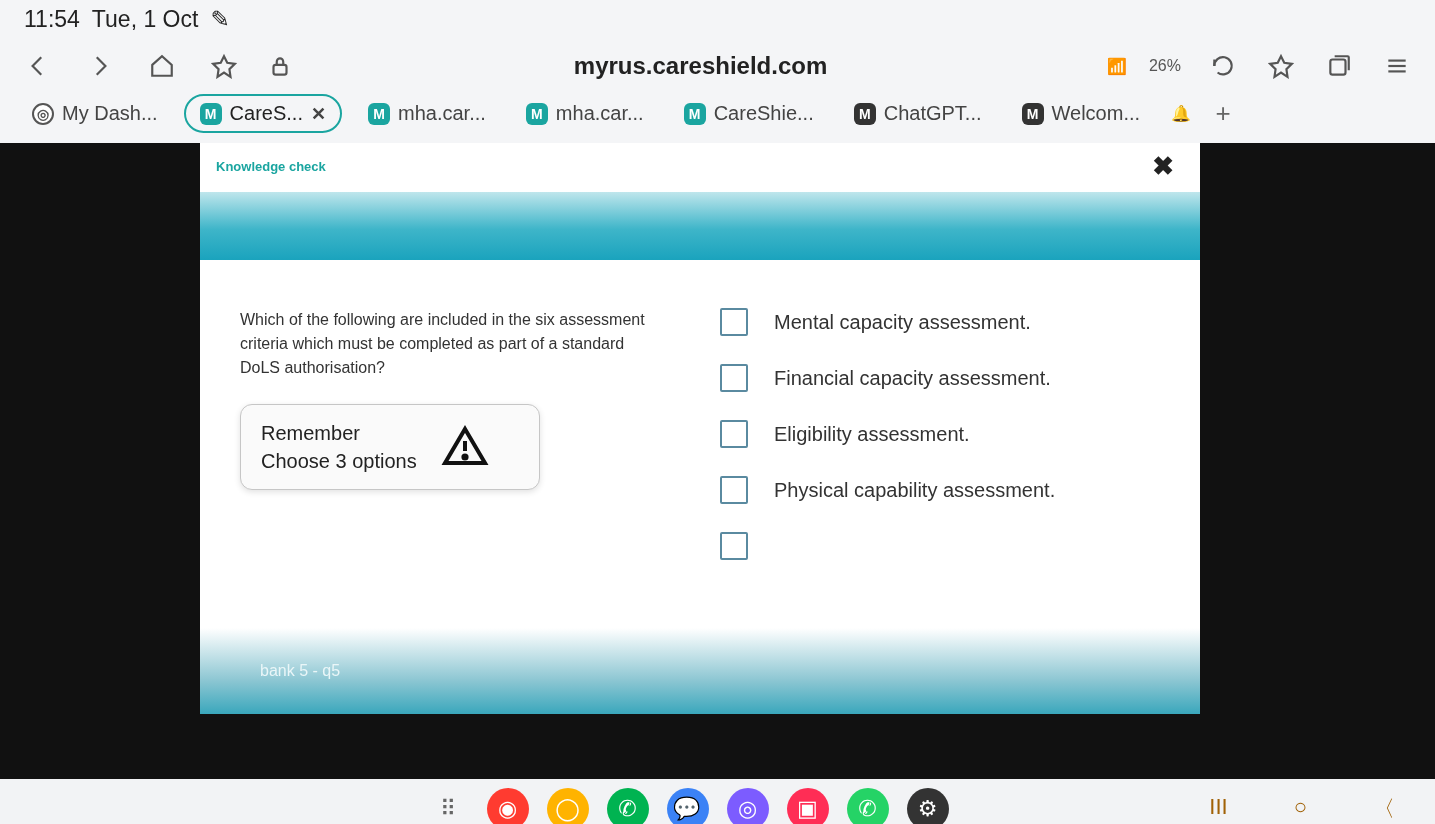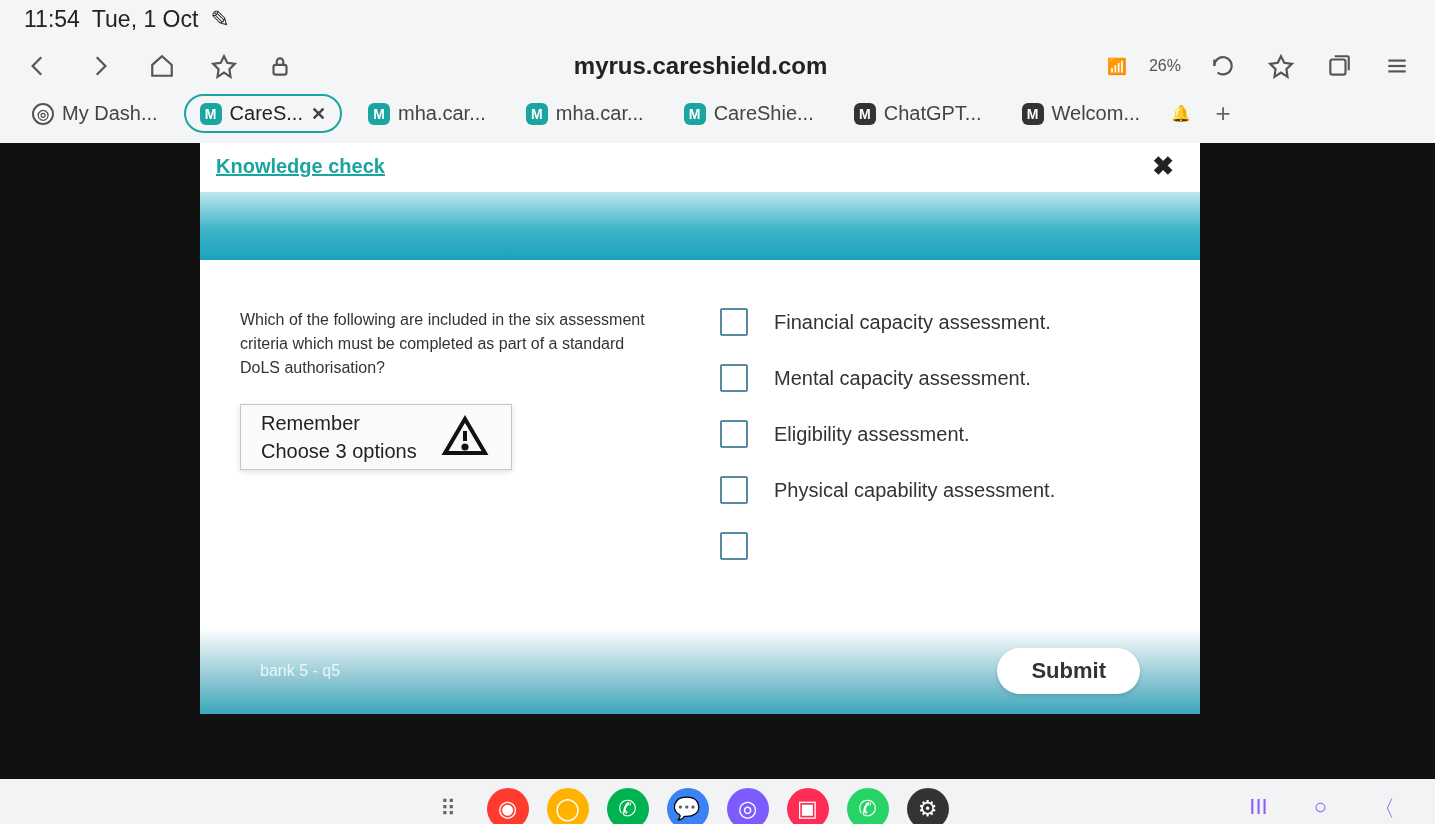--- a/index.html
+++ b/index.html
@@ -73,21 +73,21 @@
   .content-shell {
     position: absolute; left: 200px; top: 0; width: 1000px;
     background: #fff;
   }
 
   
   .page-top {
     display:flex; align-items:center; justify-content:space-between;
     padding: 4px 16px 0 16px;
   }
-  .page-title { color:#1aa5a0; font-weight:700; font-size:20px;text-decoration:underline; }
+  .page-title { color:#1aa5a0; font-weight:700; font-size:13px; }
   .page-close { font-size:26px; font-weight:900; color:#222; padding:4px 10px; }
 
   
   .banner {
     height: 68px;
     background: linear-gradient(to bottom, #bfe6ec 0%, #3eb5c9 55%, #1aa3bd 100%);
     margin-top:6px;
   }
 
   
@@ -96,24 +96,24 @@
     padding: 48px 40px 40px 40px;
     background: #fff;
   }
   .qleft { flex: 0 0 420px; }
   .qprompt { font-size:16px; color:#333; line-height:1.5; }
   .qinstr  { font-size:18px; color:#333; margin-top:56px; }
 
   .hint {
     display:flex; align-items:center; gap:24px;
     margin-top:24px;
-    border:1px solid #c6c6c6; border-radius:0;
-    padding: 4px 20px;
+    border:1px solid #c6c6c6; border-radius:12px;
+    padding: 14px 20px;
     box-shadow: 0 2px 6px rgba(0,0,0,.12);
-    width: 272px;
+    width: 300px;
     background:#fafafa;
   }
   .hint-text { font-size:20px; color:#222; line-height:1.4; }
   .hint svg { width:48px;height:48px; stroke:#111; stroke-width:2; fill:none; }
 
   .qright { flex:1; }
   .opt { display:flex; align-items:center; gap:26px; margin-bottom:28px; font-size:20px; color:#333;}
   .chk {
     width:28px;height:28px; border:2px solid #5a8aa0; border-radius:2px; background:#fff;
   }
@@ -136,21 +136,21 @@
   
   .taskbar {
     height: 60px; background:#f2f3f5;
     display:flex; align-items:center; justify-content:center; gap:22px;
   }
   .taskbar .dock { display:flex; align-items:center; gap:18px; }
   .appicon {
     width:42px;height:42px;border-radius:50%;display:flex;align-items:center;justify-content:center;
     font-size:22px;color:#fff;
   }
-  .navkeys { position:absolute; right:40px; display:flex; gap:46px; font-size:22px; color:#8b5cf6; }
+  .navkeys { position:absolute; right:40px; display:flex; gap:66px; font-size:22px; color:#a16207; }
   .drawer { position:absolute; left:440px; font-size:22px; color:#666; letter-spacing:4px;}
 </style>
 </head>
 <body>
 
 <div class="statusbar">
   <span>11:54</span>
   <span>Tue, 1 Oct</span>
   <span>✎</span>
   <span class="spacer"></span>
@@ -278,43 +278,42 @@
             <path d="M12 3 L22 20 H2 Z"></path>
             <line x1="12" y1="9" x2="12" y2="14"></line>
             <circle cx="12" cy="17" r="0.8" fill="#111"></circle>
           </svg>
         </div>
       </div>
 
       <div class="qright" id="options">
           <div class="opt">
             <div class="chk"></div>
+            <span>Mental capacity assessment.</span>
+          </div>
+          <div class="opt">
+            <div class="chk"></div>
             <span>Financial capacity assessment.</span>
-          </div>
-          <div class="opt">
-            <div class="chk"></div>
-            <span>Mental capacity assessment.</span>
           </div>
           <div class="opt">
             <div class="chk"></div>
             <span>Eligibility assessment.</span>
           </div>
           <div class="opt">
             <div class="chk"></div>
             <span>Physical capability assessment.</span>
           </div>
           <div class="opt">
             <div class="chk"></div>
           </div>
         </div>
     </div>
 
     <div class="qfooter">
       <div class="bankid">bank 5 - q5</div>
-      <button class="submit">Submit</button>
     </div>
 
   </div>
 </div>
 
 <div class="taskbar">
   <div class="drawer">⠿</div>
   <div class="dock" id="dock">
       <div class="appicon" style="background: rgb(255, 59, 48);">◉</div>
       <div class="appicon" style="background: rgb(255, 179, 0);">◯</div>

